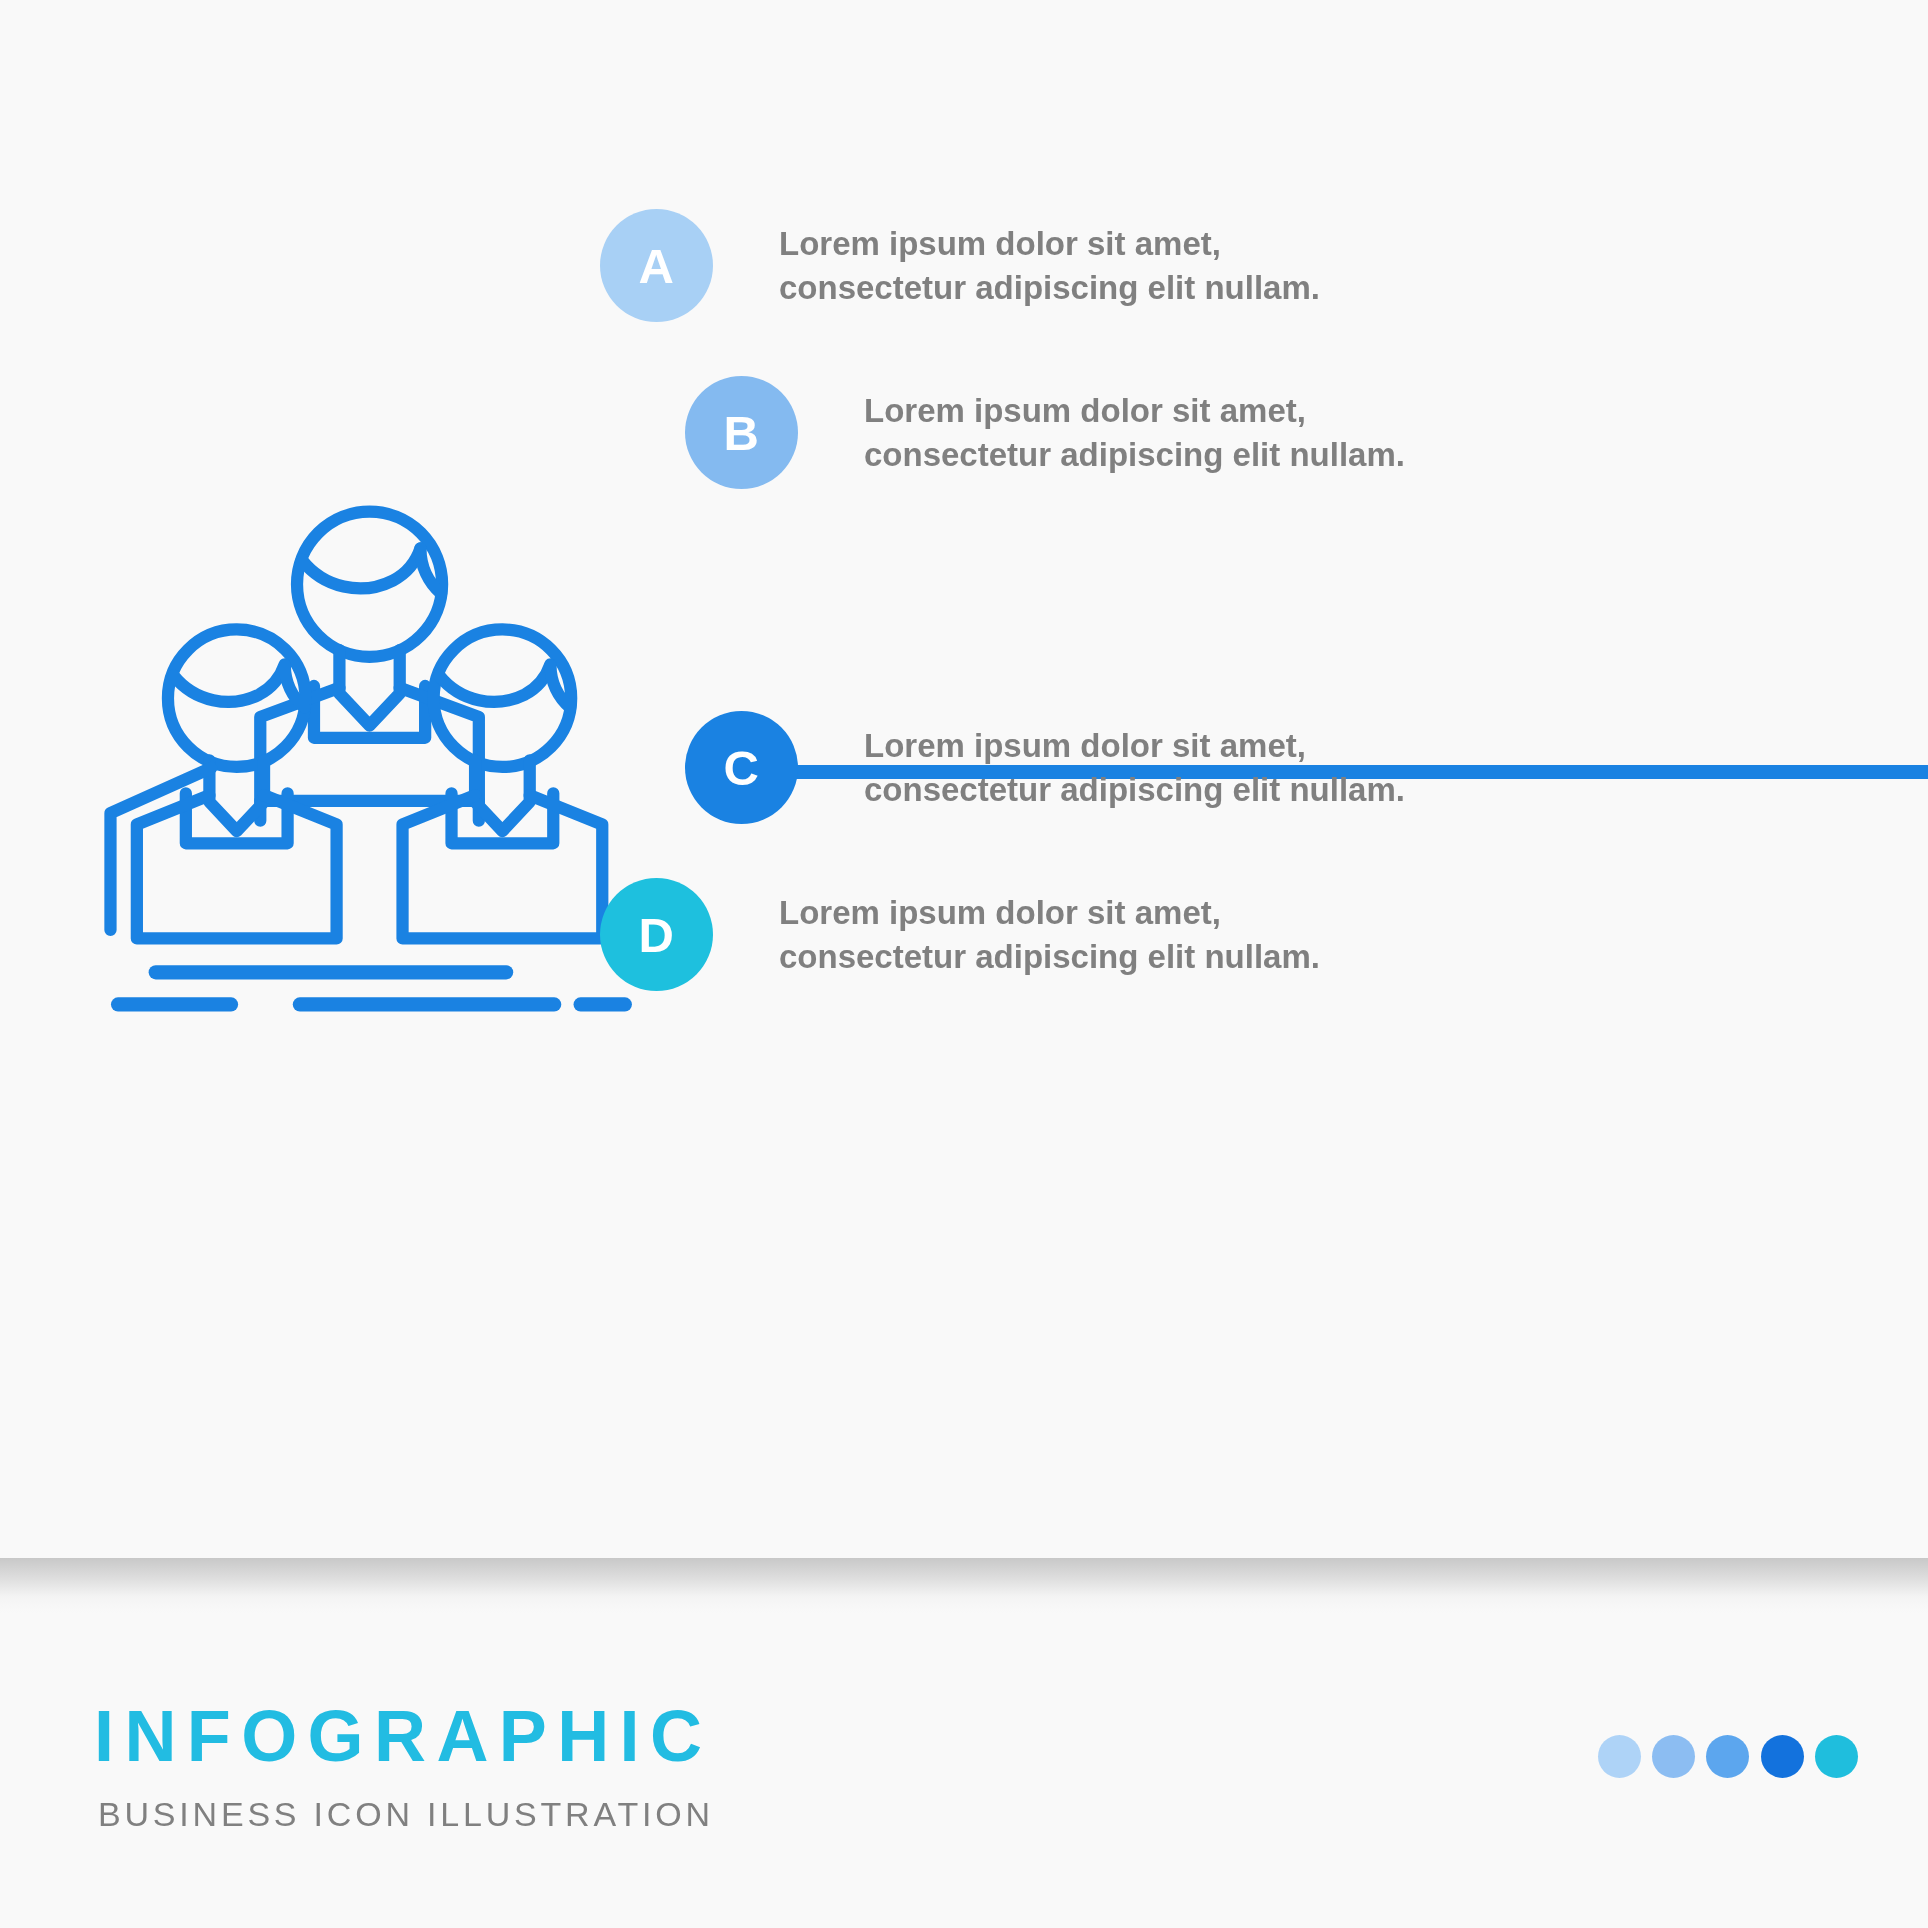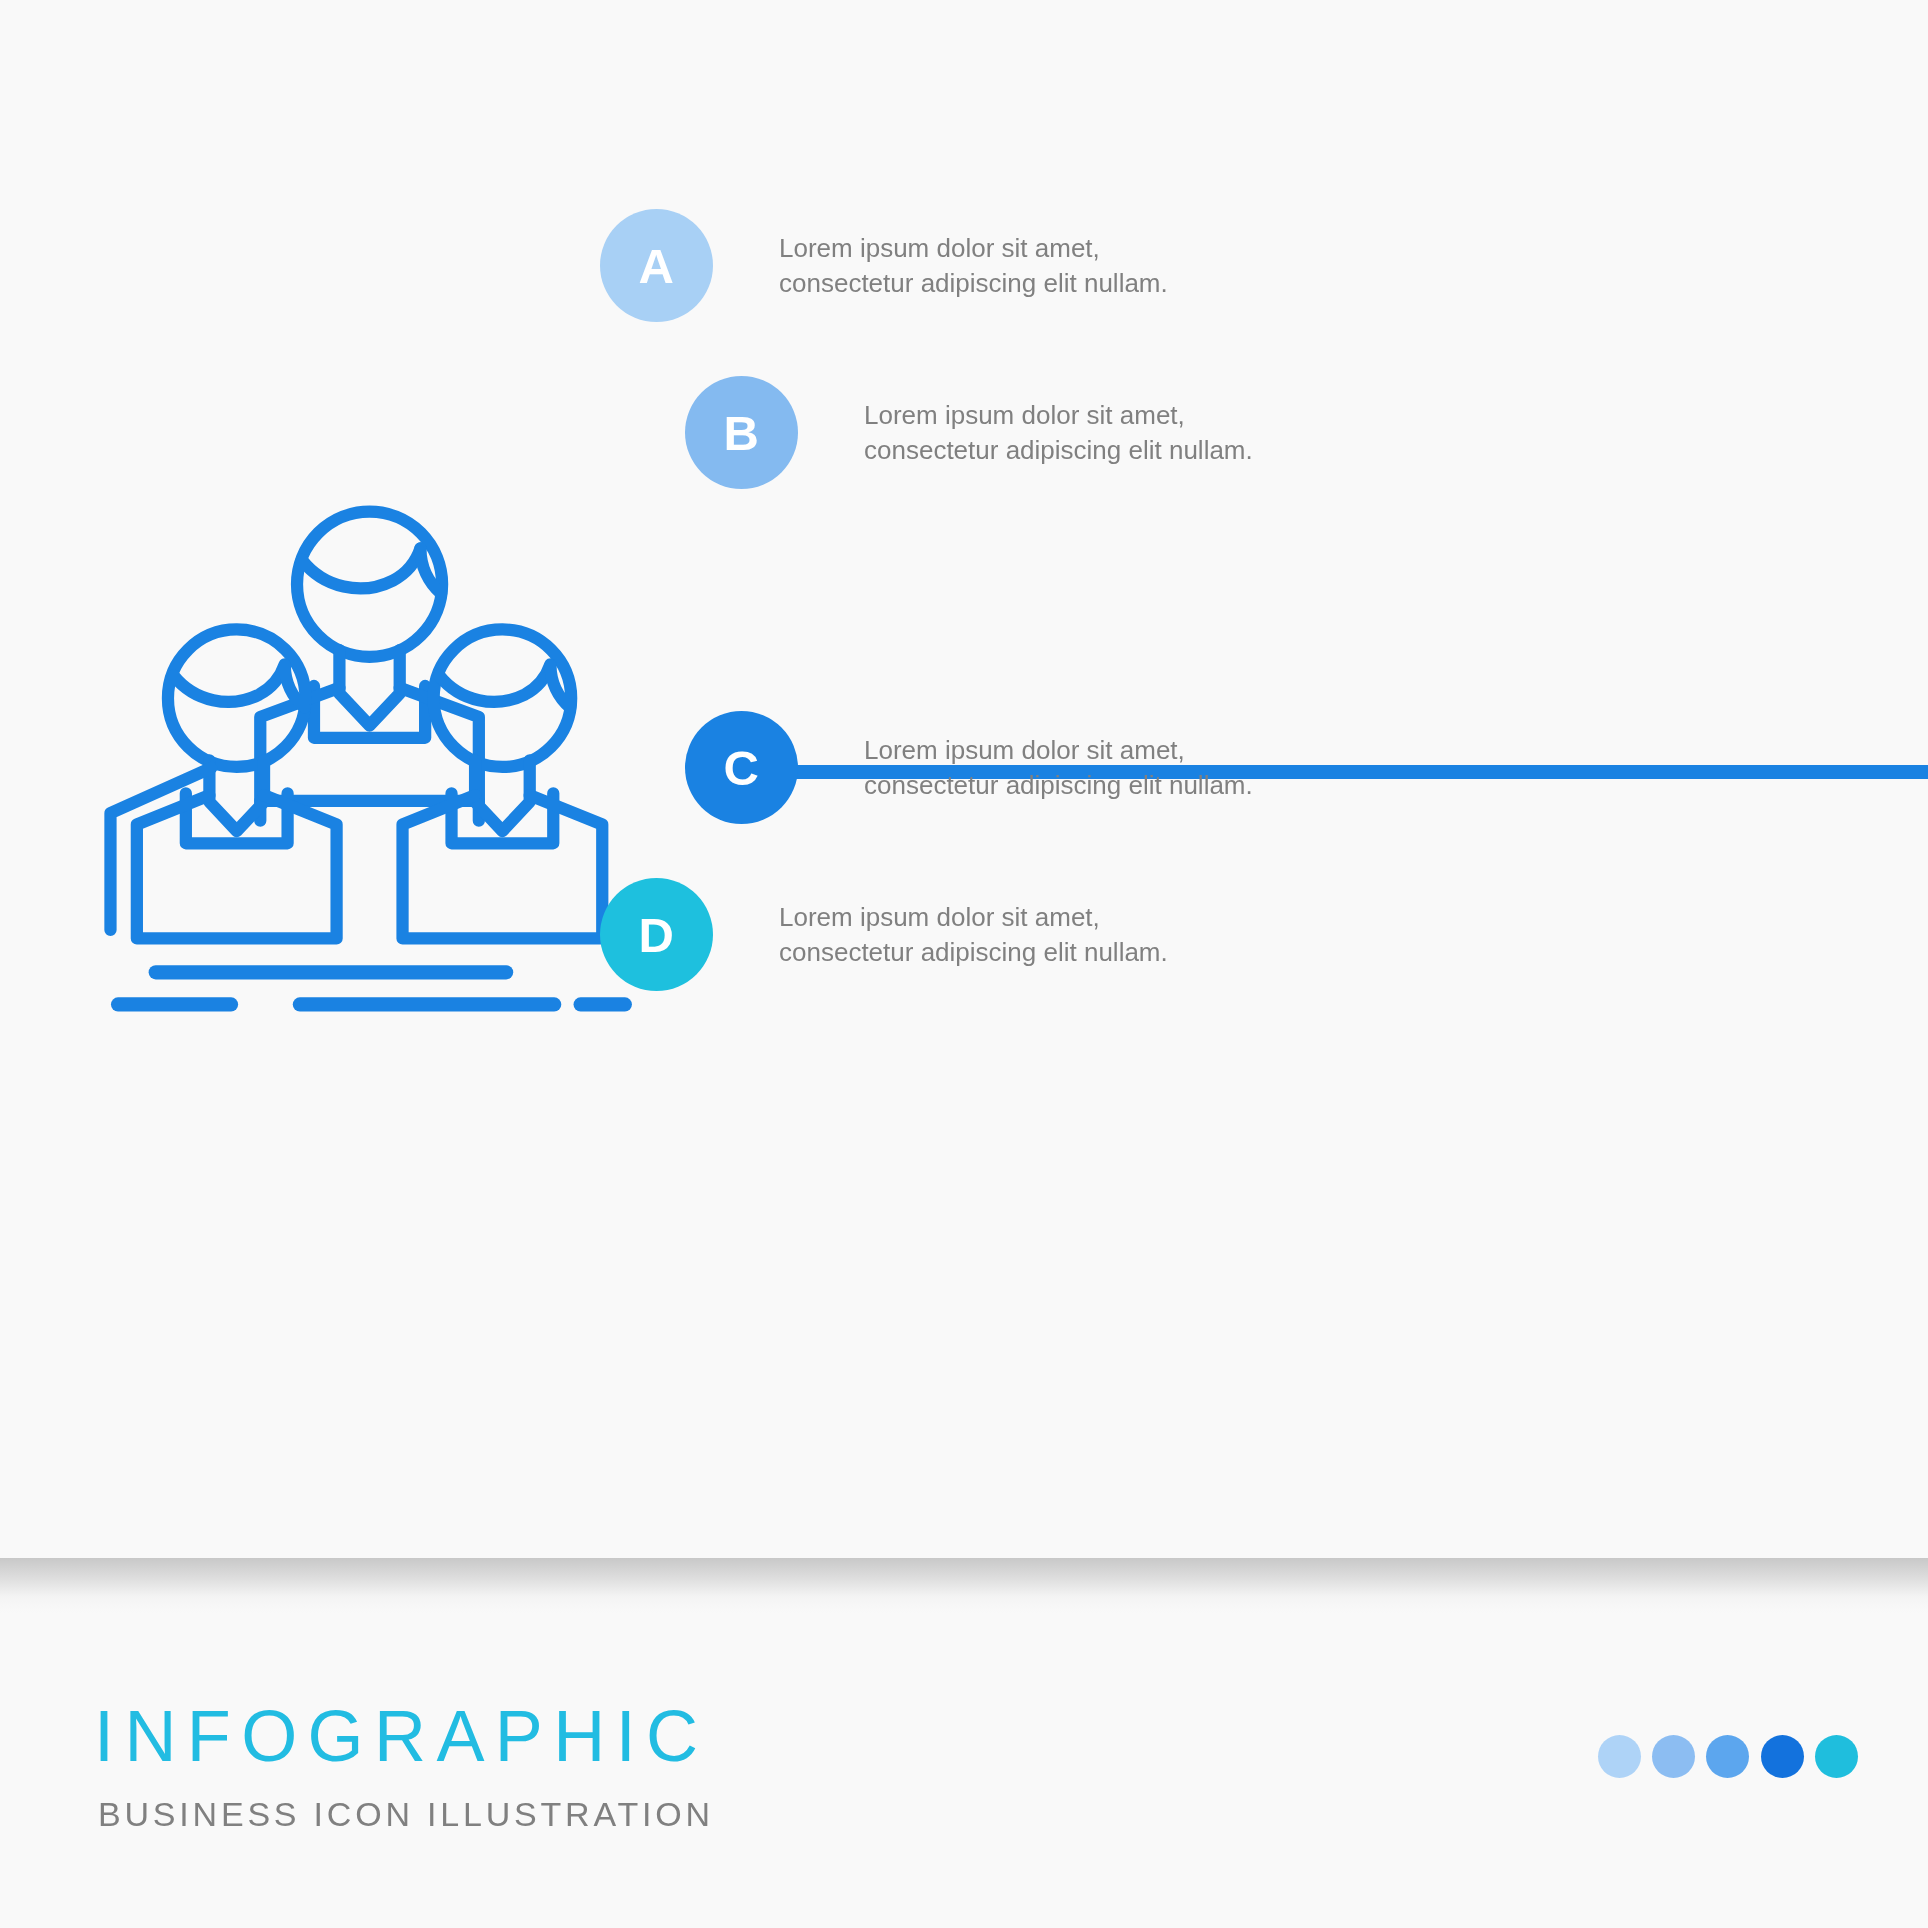--- a/index.html
+++ b/index.html
@@ -84,23 +84,24 @@
     flex: 0 0 auto;
     display: flex;
     align-items: center;
     justify-content: center;
     color: #ffffff;
     font-weight: bold;
     letter-spacing: 0.5px;
   }
   .row-text {
     color: #808080;
-    font-size: 26px;
+    font-size: 33px;
     line-height: 1.33;
     white-space: nowrap;
+    font-weight: bold;
   }
   .row-text .tl { display: block; }
 
   
   #row-a            { left: 600px;  top: 209px; }
   #row-a .bullet    { width: 113px; height: 113px; font-size: 49px; background: #a8d0f5; }
   #row-a .row-text  { margin-left: 66px; }
 
   
   #row-b            { left: 685px;  top: 376px; }
@@ -117,21 +118,21 @@
   #row-d .bullet    { width: 113px; height: 113px; font-size: 49px; background: #1ec0de; }
   #row-d .row-text  { margin-left: 66px; }
 
   
   .footer-title {
     position: absolute;
     left: 94px;
     top: 1700px;
     color: #22bce2;
     font-size: 72px;
-    font-weight: normal;
+    font-weight: bold;
     letter-spacing: 10.4px;
     line-height: 1;
   }
   .footer-subtitle {
     position: absolute;
     left: 98px;
     top: 1797px;
     color: #808080;
     font-size: 34px;
     font-weight: normal;

